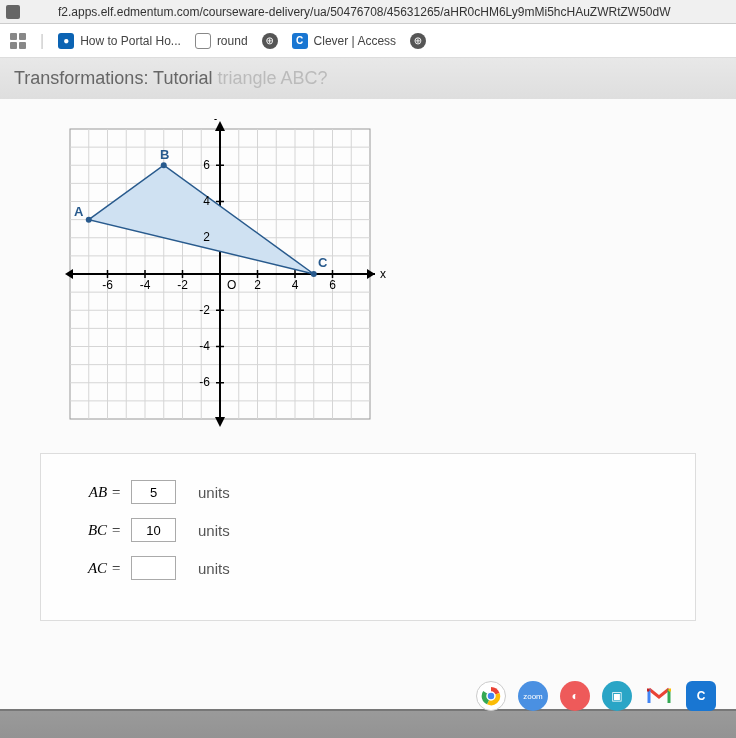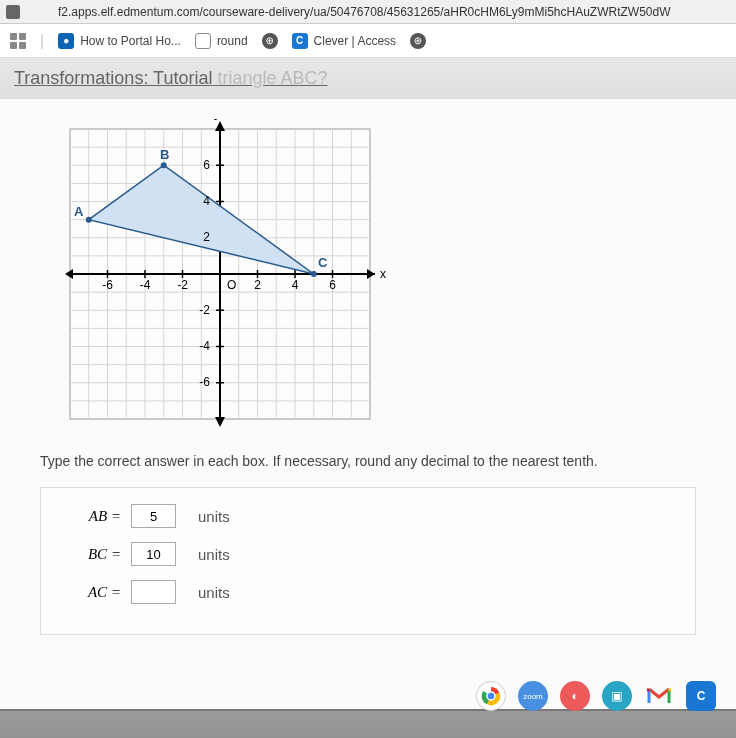--- a/index.html
+++ b/index.html
@@ -5,26 +5,26 @@
     * { margin: 0; padding: 0; box-sizing: border-box; }
     body { font-family: Arial, sans-serif; background: #a8a8a8; width: 736px; height: 738px; overflow: hidden; }
     .browser-bar { background: #f0f0f0; height: 24px; display: flex; align-items: center; padding: 0 6px; border-bottom: 1px solid #ccc; }
     .url-text { font-size: 12px; color: #333; white-space: nowrap; overflow: hidden; margin-left: 30px;}
     .bookmarks { background: #fff; height: 34px; display: flex; align-items: center; gap: 14px; padding: 0 10px; border-bottom: 1px solid #ddd;}
     .bm-sep { color: #ccc; }
     .bm-item { display: flex; align-items: center; gap: 6px; font-size: 12px; color: #444; cursor: pointer;}
     .bm-icon { width: 16px; height: 16px; border-radius: 3px; display:flex; align-items:center; justify-content:center; font-size:10px; color:#fff;}
     .bm-grid { display:grid; grid-template-columns: 1fr 1fr; grid-template-rows: 1fr 1fr; gap:2px; width:16px; height:16px;}
     .bm-grid span {background:#888; border-radius:1px;}
-    .page-header { background: linear-gradient(#e8e8e8, #dedede); padding: 10px 14px; font-size: 18px; color: #666; text-decoration: underline; }
+    .page-header { background: linear-gradient(#e8e8e8, #dedede); padding: 10px 14px; font-size: 18px; color: #666; }
     .faded { color: #bbb; }
     .content { background: #fbfbfb; padding: 20px 40px 60px 40px; height: 610px; position:relative; }
     .graph-wrap { margin: 0 0 20px 10px; }
     .instruction { font-size: 14px; color: #444; margin: 12px 0 18px 0; }
-    .answer-box { border: 1px solid #ddd; padding: 16px 30px; background:#fefefe; }
+    .answer-box { border: 1px solid #ddd; padding: 26px 30px; background:#fefefe; }
     .answer-row { display: flex; align-items: center; gap: 10px; margin-bottom: 14px; font-size: 15px; }
     .answer-row .label { font-style: italic; font-family: 'Times New Roman', serif; width: 50px; text-align:right;}
     .answer-row .eq { font-family: 'Times New Roman', serif;}
     .answer-row input { width: 45px; height: 24px; border: 1px solid #aaa; text-align: center; font-size: 13px; }
     .answer-row .units { color: #555; margin-left: 12px; }
     .taskbar { position: absolute; bottom: -2px; right: 20px; display: flex; gap: 12px; align-items:center;}
     .tb-icon { width: 30px; height: 30px; border-radius: 50%; display:flex; align-items:center; justify-content:center; font-size:12px; color:#fff; cursor:pointer;}
     .site-icon { width:14px; height:14px; background:#666; border-radius:2px; display:inline-block; margin-right:8px;}
     .bottom-strip { height: 70px; background: linear-gradient(#9a9a9a, #888); border-top: 2px solid #777;}
   </style>
@@ -152,21 +152,20 @@
         <text x="160" y="50" text-anchor="end">6</text>
           <text x="160" y="86" text-anchor="end">4</text>
           <text x="160" y="122" text-anchor="end">2</text>
         <text x="160" y="195" text-anchor="end">-2</text>
           <text x="160" y="231" text-anchor="end">-4</text>
           <text x="160" y="267" text-anchor="end">-6</text>
       </g>
     </svg>
   </div>
 
-  <div class="instruction">Type the correct answer in each box. If necessary, round any decimal to the nearest tenth.</div>
 
   <div class="answer-box">
     <div class="answer-row">
       <span class="label"><span>AB</span> <span class="eq">=</span></span>
       <input type="text" value="5" style="">
       <span class="units">units</span>
     </div>
     <div class="answer-row">
       <span class="label"><span>BC</span> <span class="eq">=</span></span>
       <input type="text" value="10" style="">

